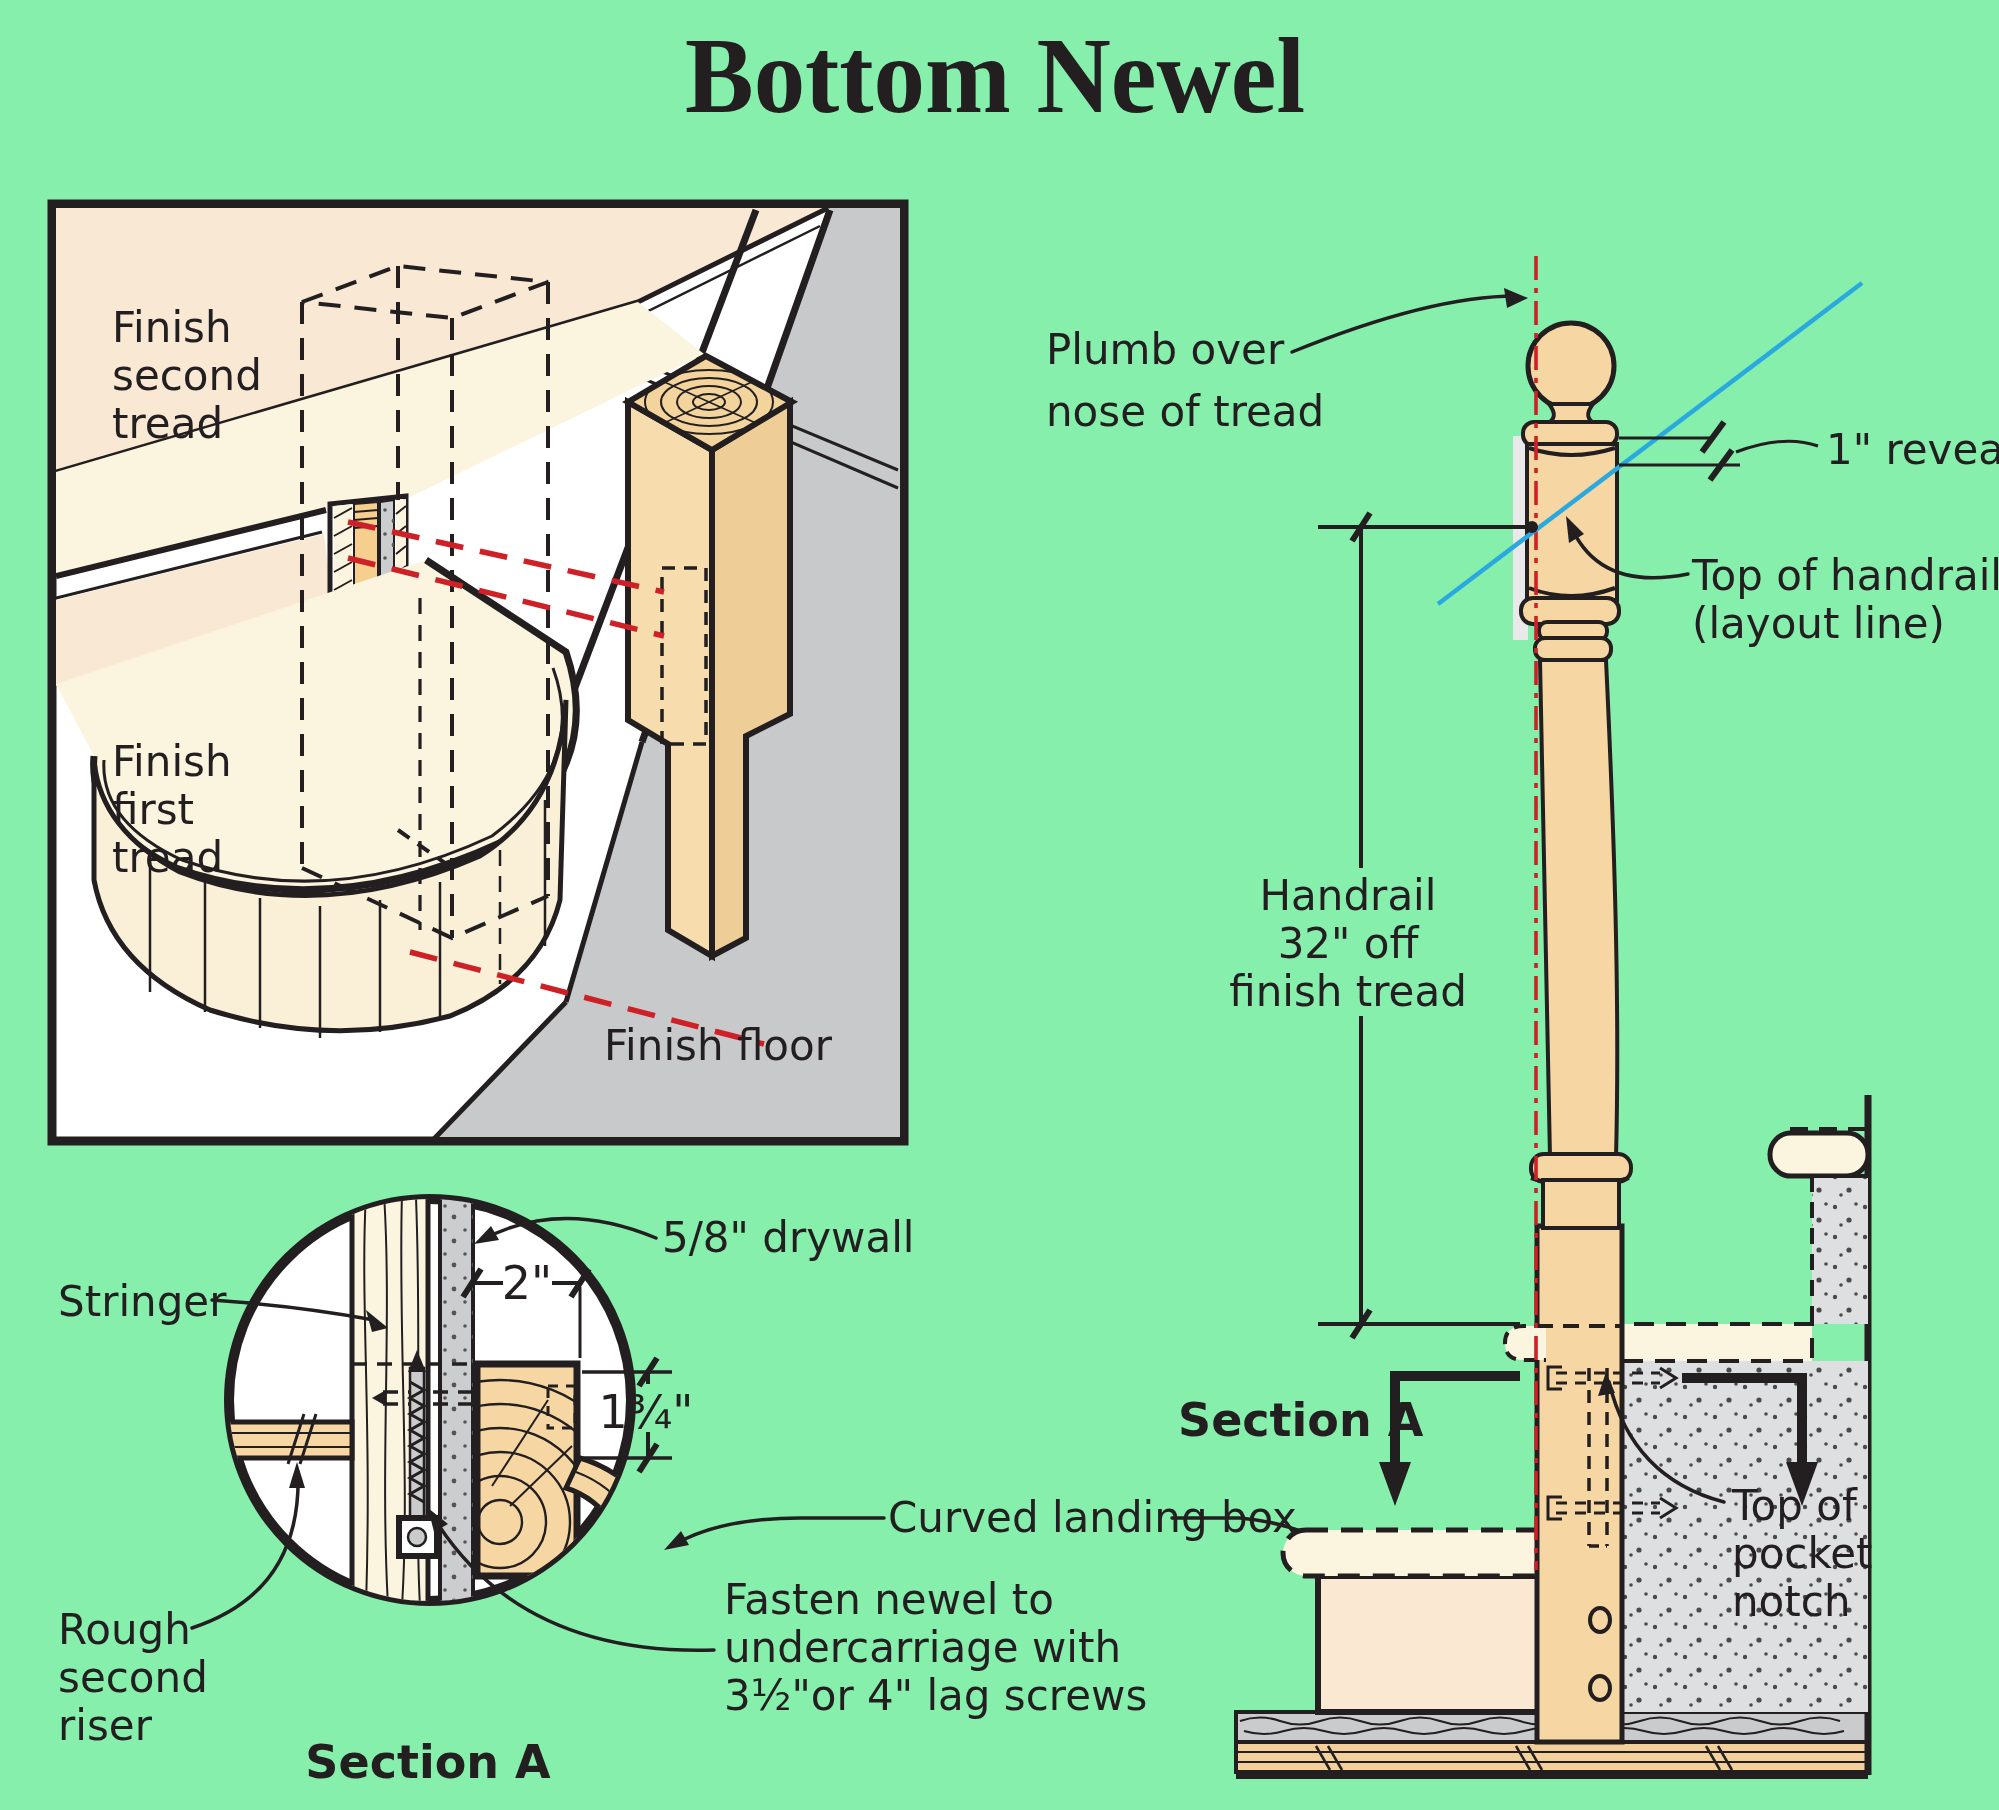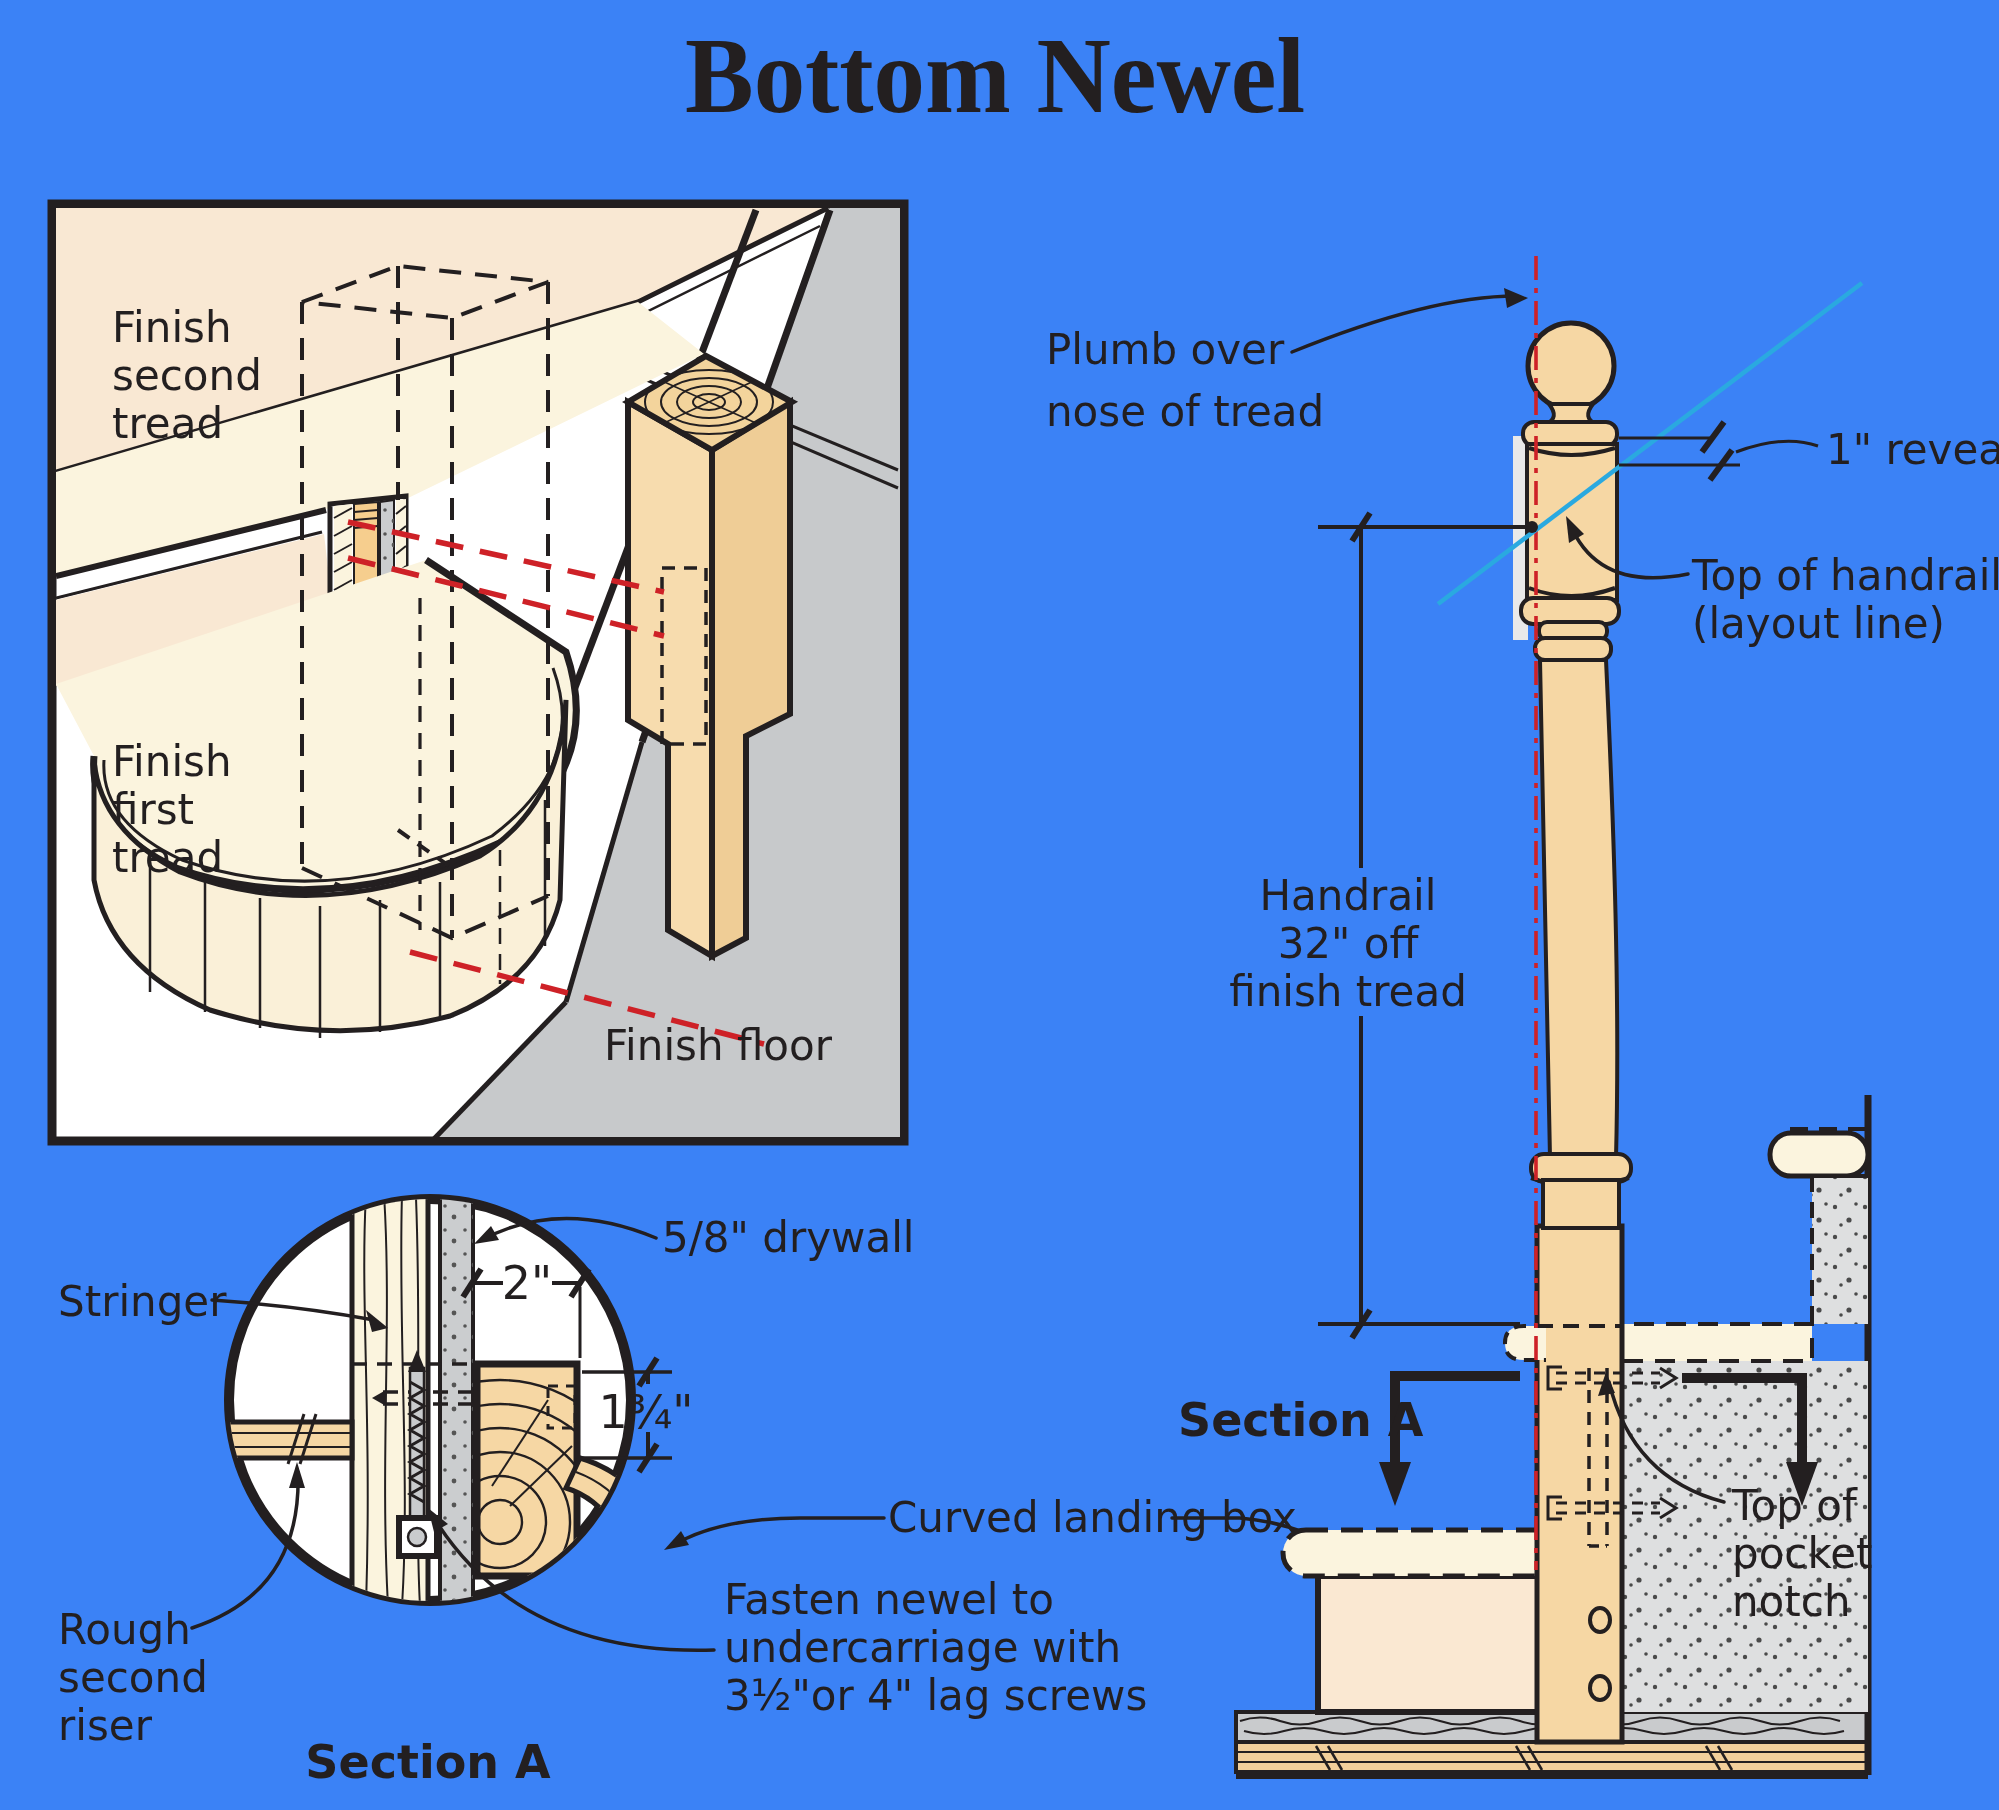--- a/index.html
+++ b/index.html
@@ -1,16 +1,16 @@
 <!DOCTYPE html>
 <html><head>
 <meta charset="utf-8">
 <style>
   html,body{margin:0;padding:0;background:#ffffff;}
-  .page{position:relative;width:1999px;height:1810px;background:#3b82f6;overflow:hidden;}
+  .page{position:relative;width:1999px;height:1810px;background:#86efac;overflow:hidden;}
   svg{position:absolute;left:0;top:0;}
   text{fill:#231F20;font-family:"DejaVu Sans",sans-serif;}
   .ttl{font-family:"Liberation Serif",serif;font-weight:bold;}
   .lbl{font-size:42px;}
   .dim{font-size:46px;}
   .cap{font-size:46px;font-weight:bold;}
 </style>
 </head>
 <body>
 

